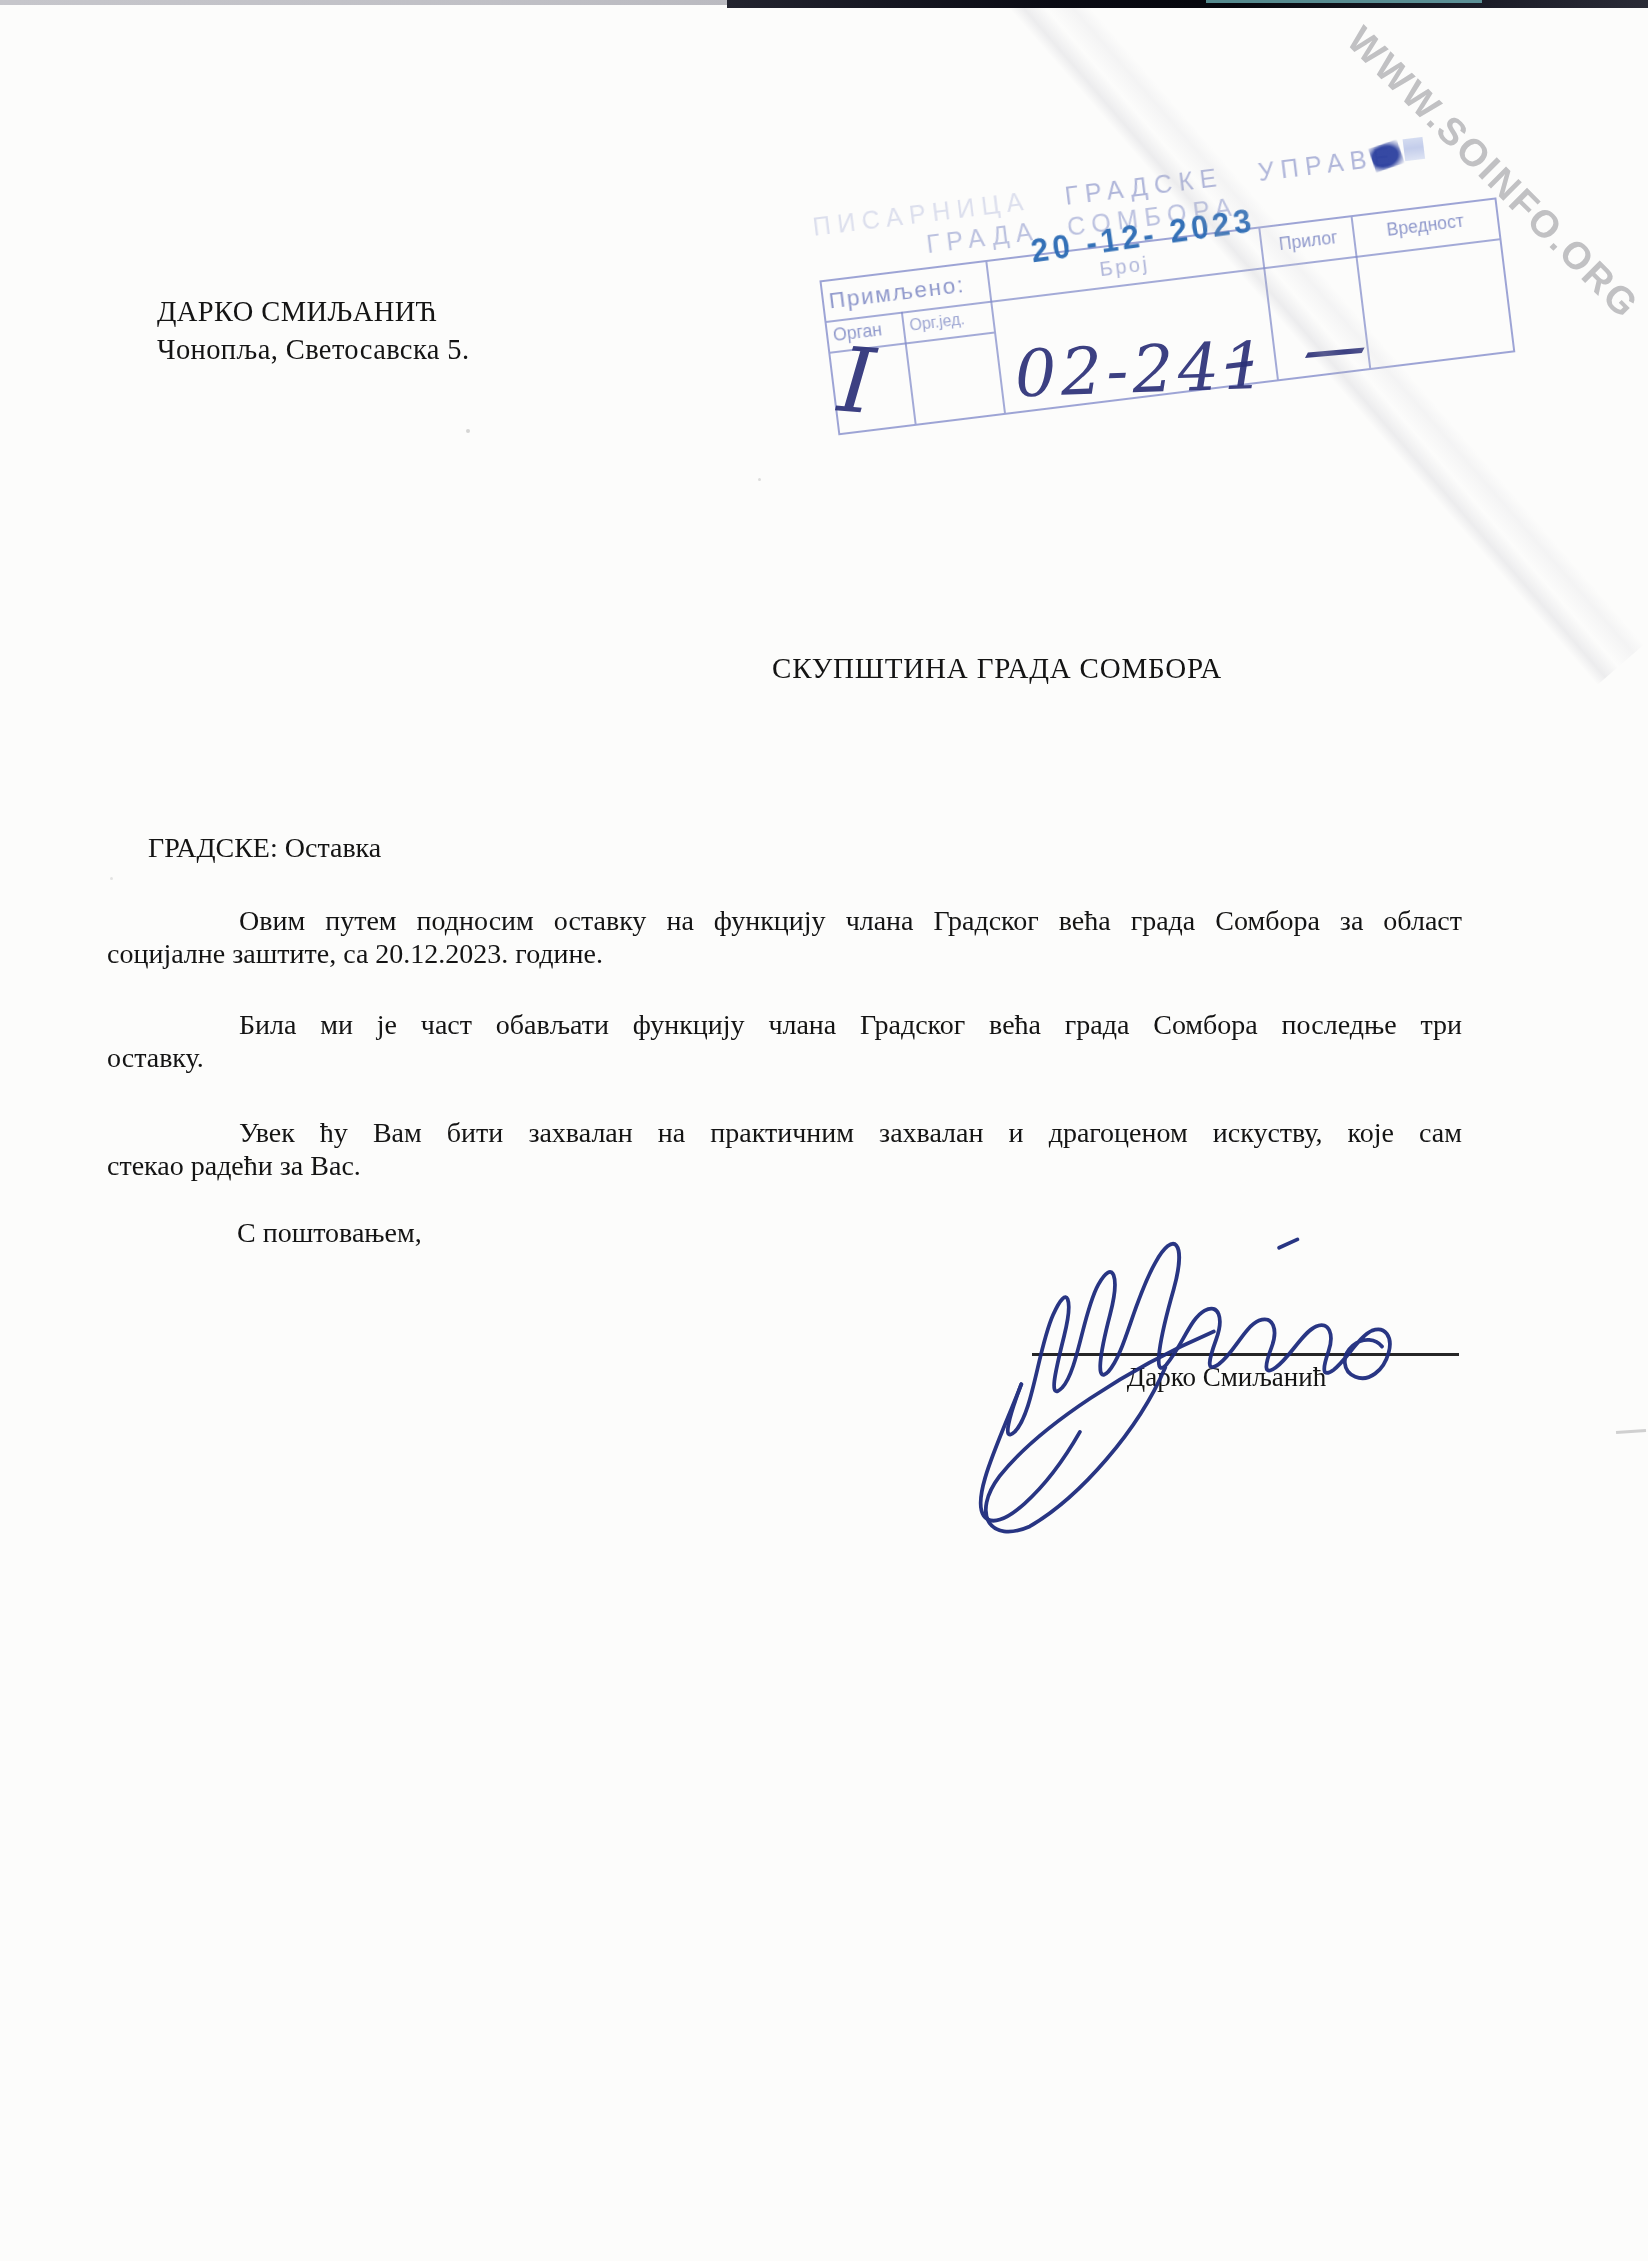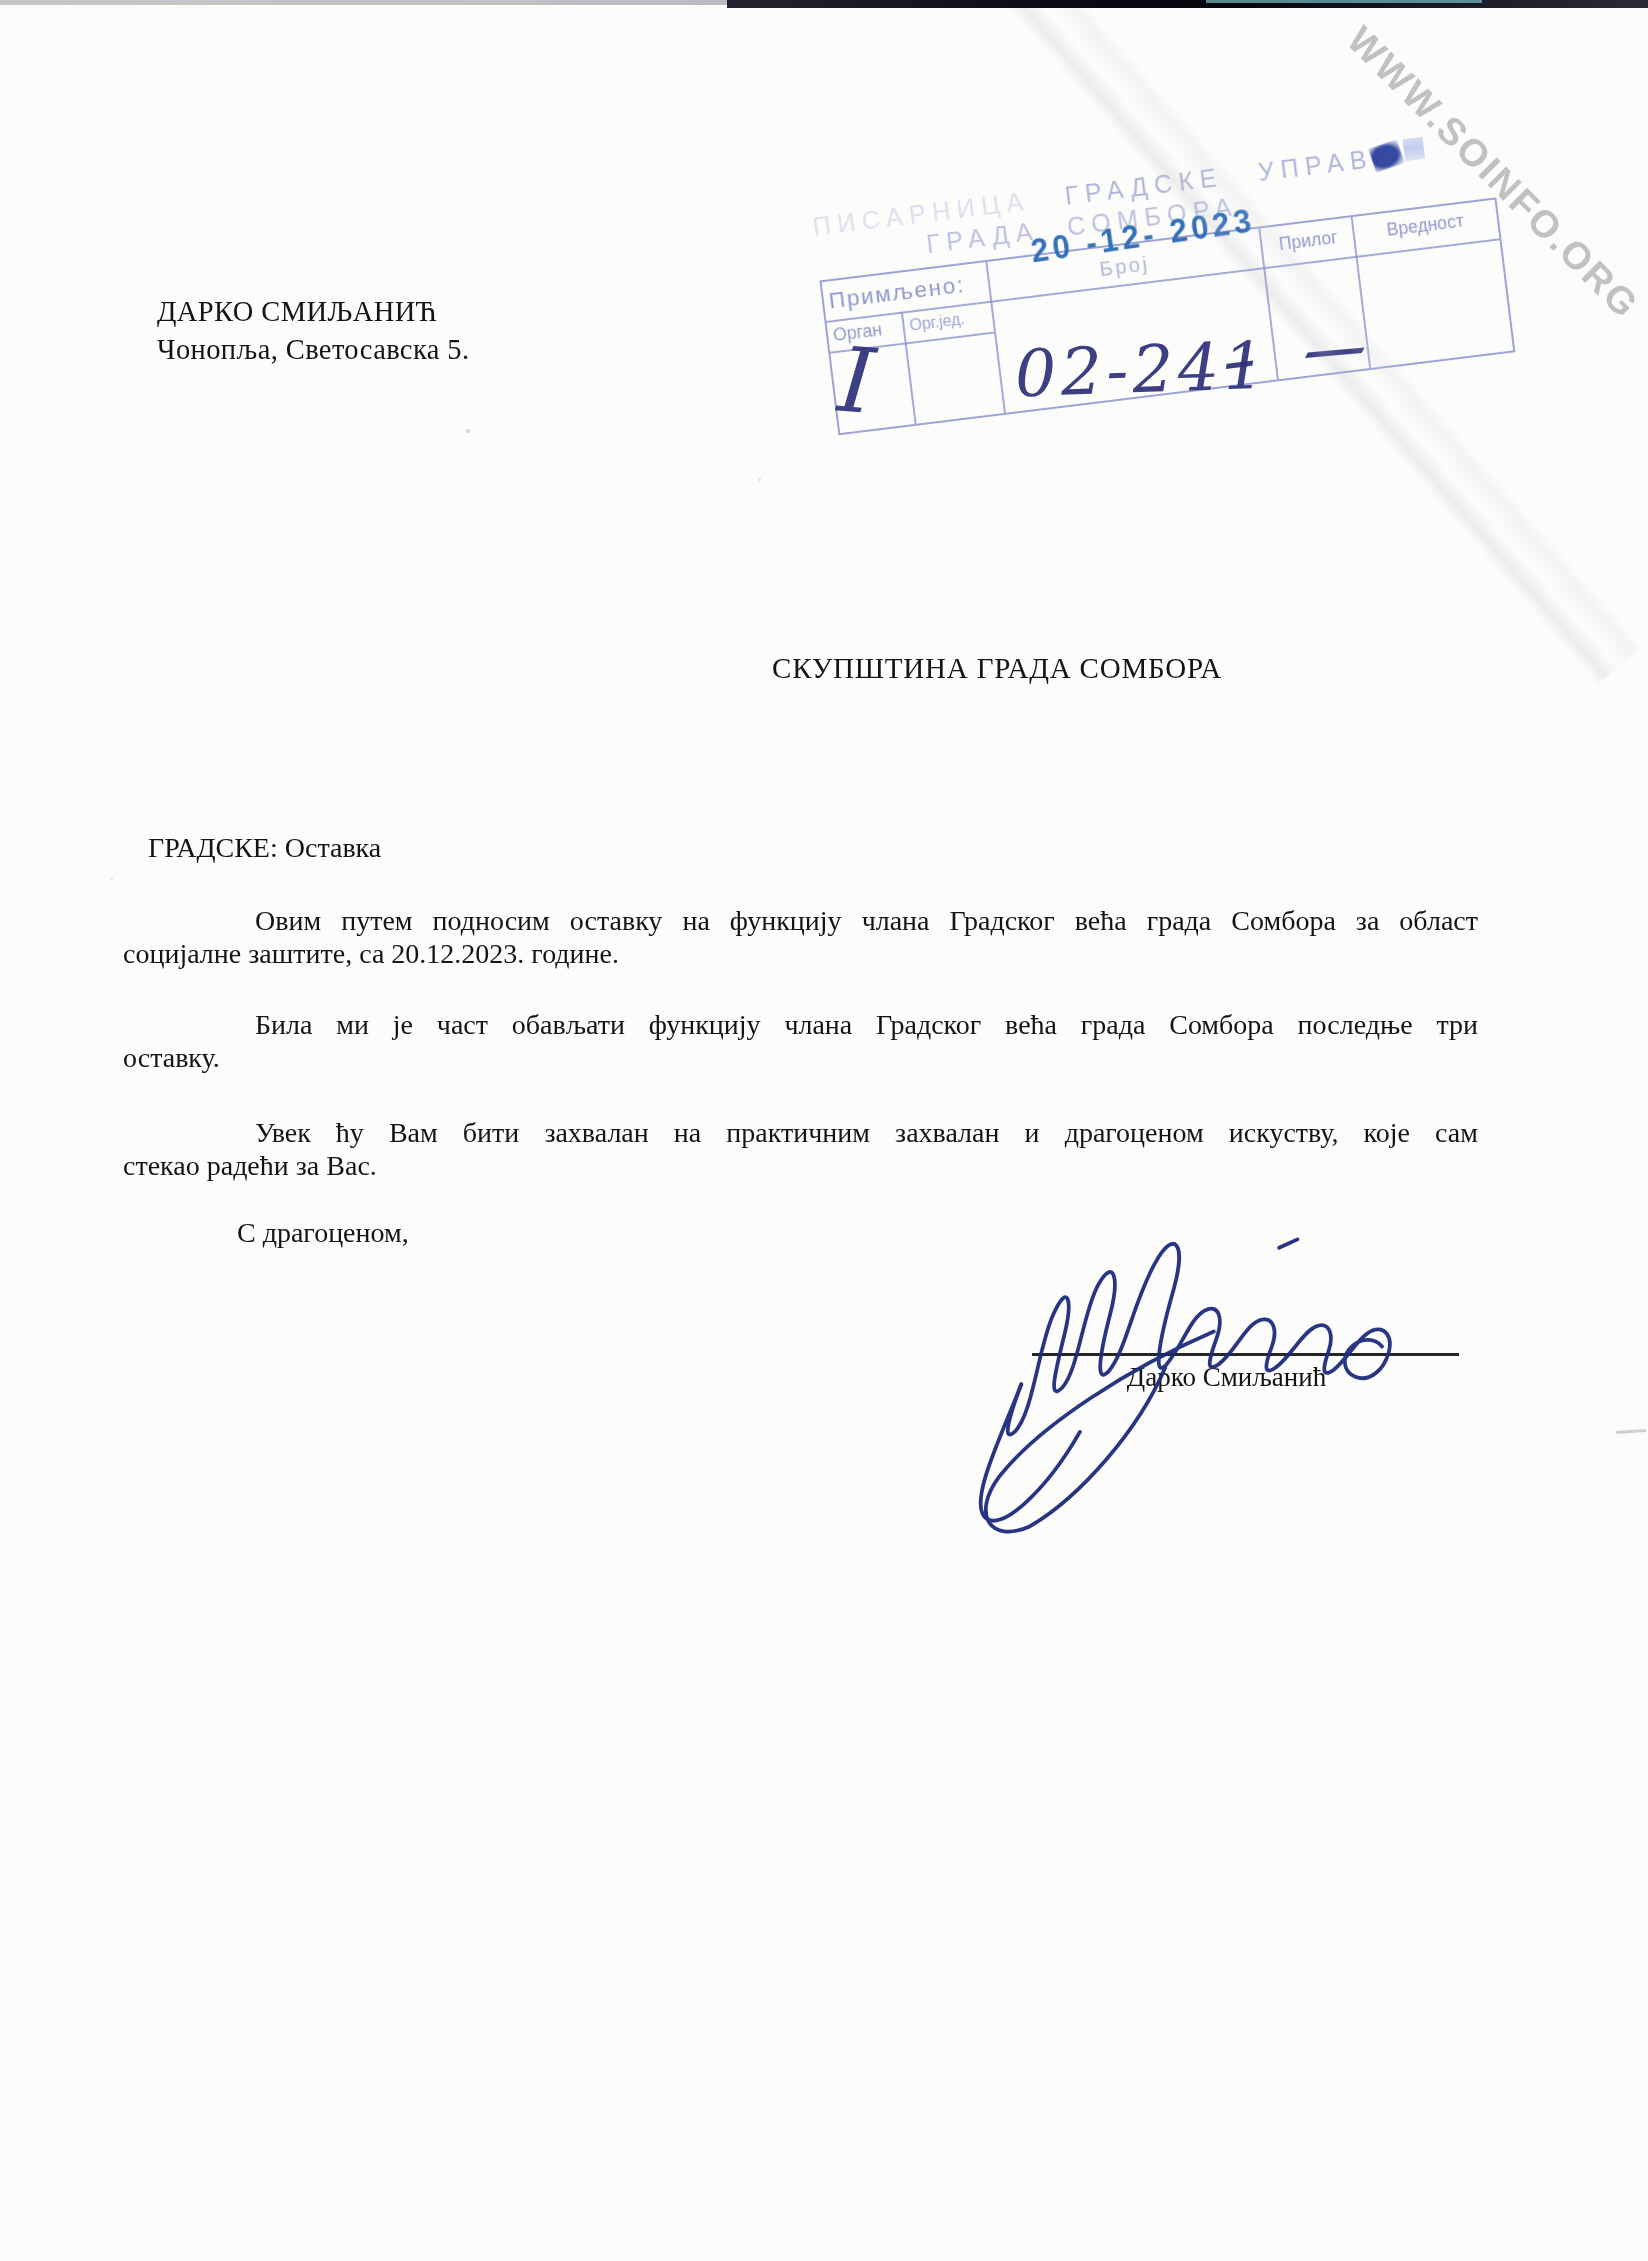--- a/index.html
+++ b/index.html
@@ -69,21 +69,21 @@
   .hw{position:absolute;z-index:2;color:#2c3178;opacity:.92;
     font-family:"DejaVu Serif", serif;font-style:italic;white-space:nowrap;}
   .hw-organ{left:839px;top:328px;font-size:90px;transform:rotate(5deg);}
   .hw-broj{left:1015px;top:332px;font-size:65px;letter-spacing:4.2px;transform:rotate(-2deg);}
   .hw-prilog{left:1221px;top:323px;font-size:67px;transform:rotate(-7deg) scaleX(1.6);transform-origin:left center;}
   .hw-vrednost{left:1296px;top:312px;font-size:67px;transform:rotate(-5deg) scaleX(3.4);transform-origin:left center;}
   
   .title{position:absolute;left:687px;top:652px;width:620px;text-align:center;
     font-size:29px;font-weight:normal;letter-spacing:0.8px;}
   .subject{position:absolute;left:148px;top:832px;font-size:28px;}
-  .para{position:absolute;left:107px;width:1355px;font-size:28px;line-height:33px;margin-left:16px;}
+  .para{position:absolute;left:107px;width:1355px;font-size:28px;line-height:33px;}
   .p1{top:904px;} .p2{top:1008px;} .p3{top:1116px;}
   .jline{text-align:justify;text-align-last:justify;text-indent:132px;}
   .closing{position:absolute;left:237px;top:1217px;font-size:28px;}
   
   .sig-svg{position:absolute;left:946px;top:1221px;z-index:2;}
   .sig-line{position:absolute;left:1032px;top:1353px;width:427px;height:2.5px;background:#262626;z-index:1;}
   .sig-name{position:absolute;left:1082px;top:1362px;width:289px;text-align:center;font-size:27px;z-index:1;}
 </style>
 </head>
 <body>
@@ -144,21 +144,21 @@
   </div>
   <div class="para p2">
     <div class="jline">Била ми је част обављати функцију члана Градског већа града Сомбора последње три</div>
     <div>оставку.</div>
   </div>
   <div class="para p3">
     <div class="jline">Увек ћу Вам бити захвалан на практичним захвалан и драгоценом искуству, које сам</div>
     <div>стекао радећи за Вас.</div>
   </div>
 
-  <div class="closing">С драгоценом,</div>
+  <div class="closing">С поштовањем,</div>
 
   <div class="sig-line"></div>
   <div class="sig-name">Дарко Смиљанић</div>
   <svg class="sig-svg" width="636" height="318" viewBox="0 0 760 380">
     <g fill="none" stroke="#1d2b7d" stroke-width="4.5" stroke-linecap="round" opacity="0.95">
       <path d="M90,195 C76,232 66,266 82,252 C104,230 110,152 128,112 C146,72 152,94 141,138
                C130,182 122,216 139,199 C158,178 164,108 182,76 C200,44 208,66 196,112
                C184,158 178,196 194,180 C214,158 224,96 250,50 C272,10 288,24 272,82
                C256,138 246,190 263,172 C282,150 292,116 309,107 C326,98 332,116 323,141
                C314,166 310,182 326,171 C344,158 357,126 374,119 C391,112 397,130 389,151

